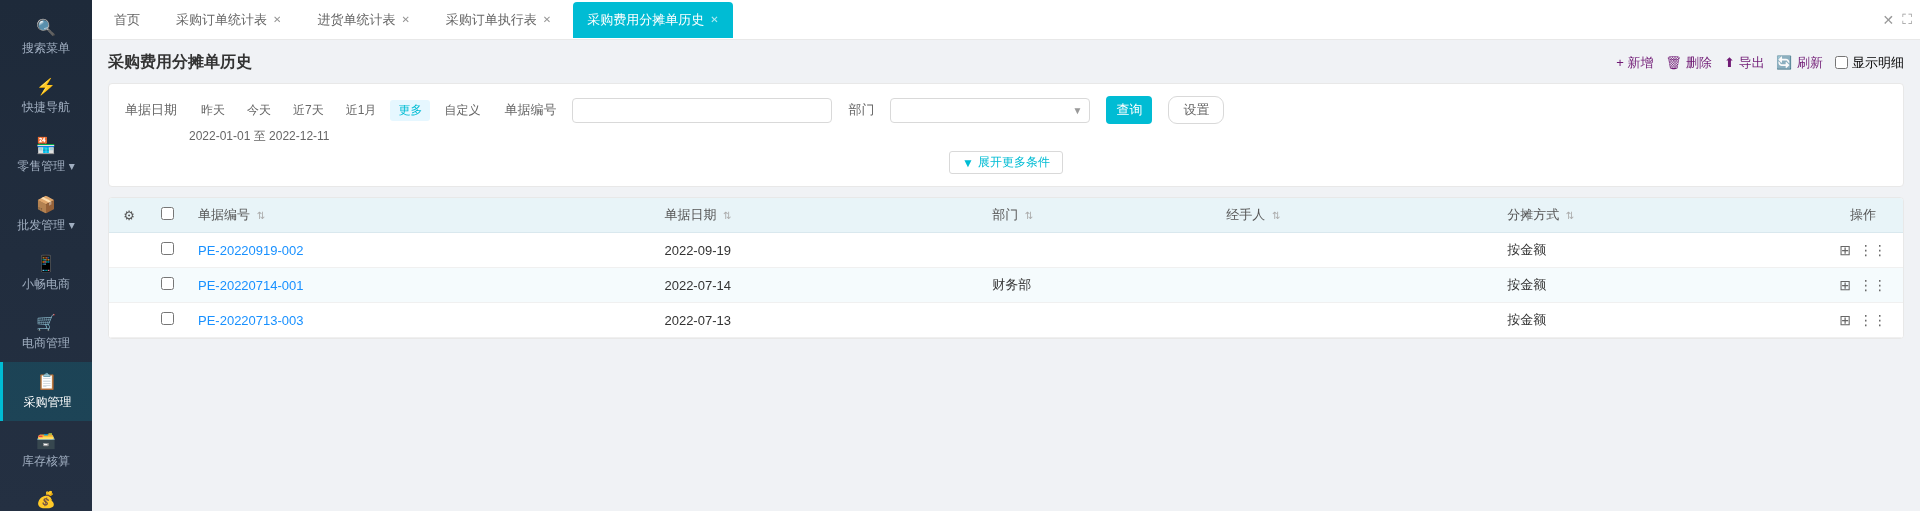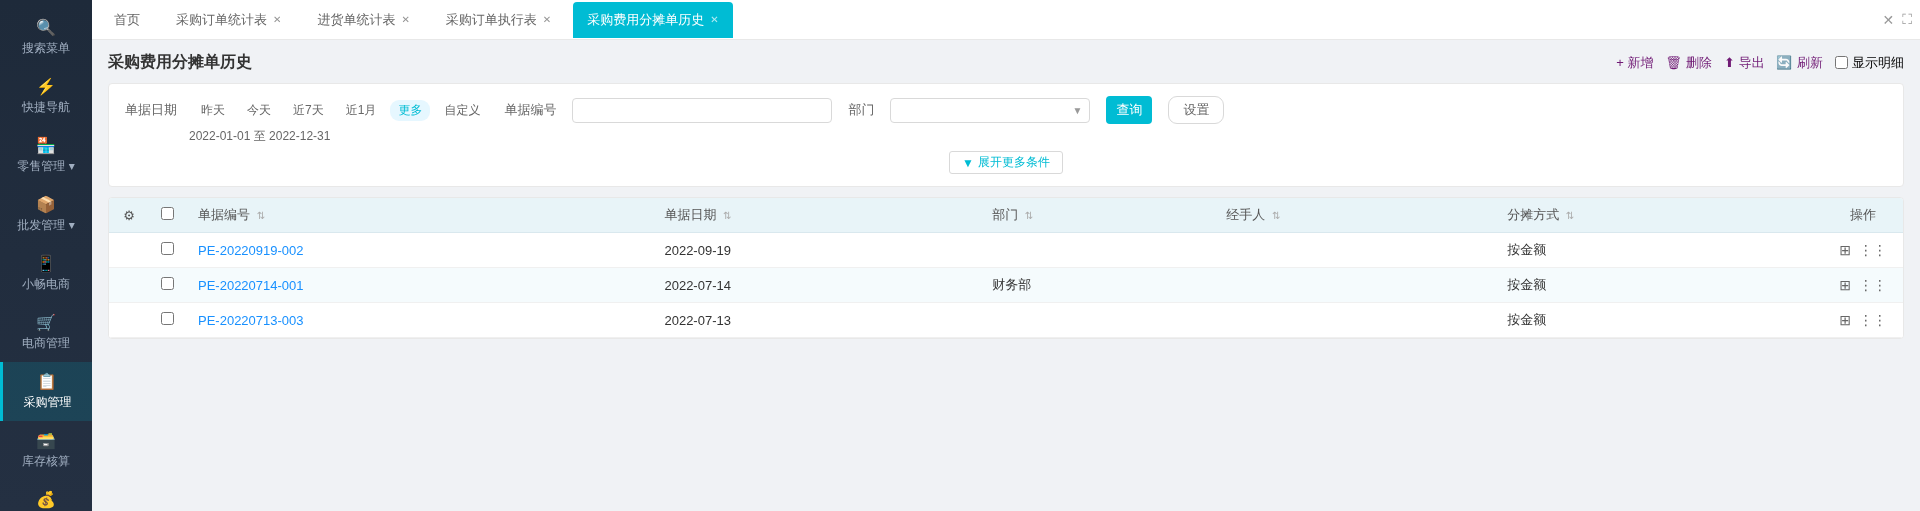--- a/index.html
+++ b/index.html
@@ -145,21 +145,21 @@
     .date-btn {
       padding: 2px 8px;
       font-size: 12px;
       color: #666;
       cursor: pointer;
       border-radius: 3px;
     }
     .date-btn.more {
       background: #e6f7ff;
       color: #00bcd4;
-      border-radius: 9px;
+      border-radius: 3px;
     }
     .date-range {
       font-size: 12px;
       color: #666;
       margin-left: 4px;
     }
     .filter-input {
       border: 1px solid #d9d9d9;
       border-radius: 4px;
       padding: 4px 8px;
@@ -410,21 +410,21 @@
           <select class="filter-select">
             <option value=""></option>
           </select>
         </div>
 
         <button class="query-btn">查询</button>
         <button class="settings-btn">设置</button>
       </div>
 
       <div style="margin-left:60px;margin-top:-4px;margin-bottom:6px;">
-        <span class="date-range">2022-01-01 至 2022-12-31</span>
+        <span class="date-range">2022-01-01 至 2022-12-11</span>
       </div>
 
       <div class="expand-more">
         <button class="expand-btn">
           <span>▼</span>
           <span>展开更多条件</span>
         </button>
       </div>
     </div>
 

